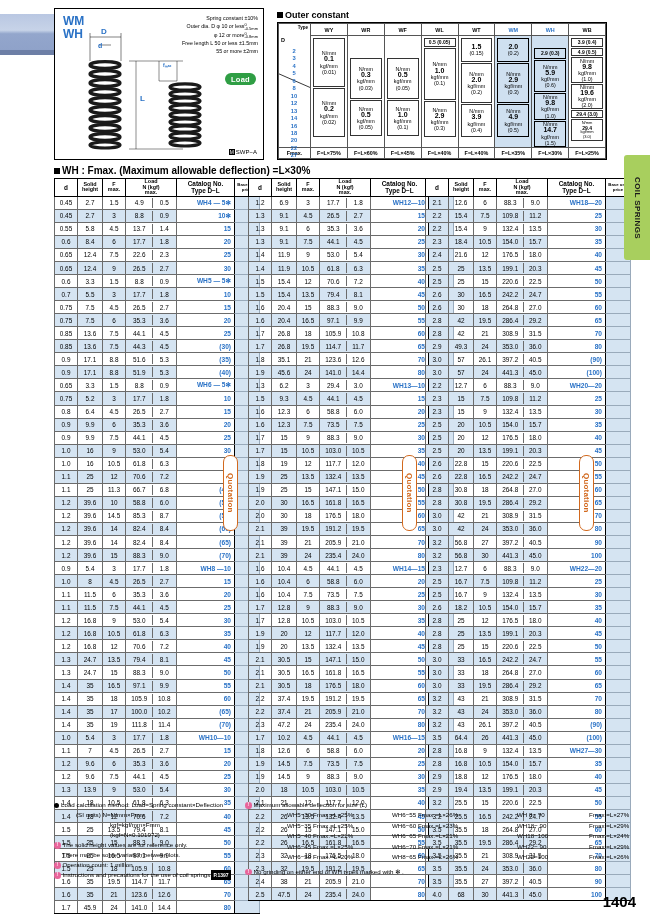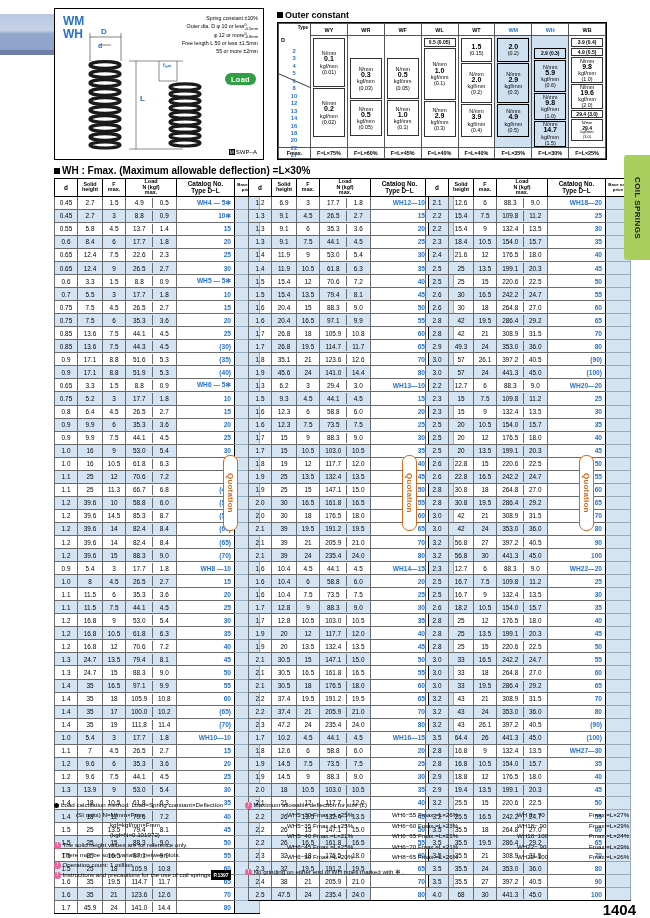--- a/index.html
+++ b/index.html
@@ -109,21 +109,21 @@
   }
 
   
   .fn { position:absolute; font-size:6.2px; line-height:10px;}
   .fnL { left:54px; top:800px; width:200px;}
   .fnR { left:245px; top:800px; width:395px;}
   .dot { display:inline-block;width:5px;height:5px;border-radius:50%;background:#000;vertical-align:middle;margin-right:2px;}
   .pinkmark { display:inline-block;width:6.5px;height:6.5px;border-radius:50%;background:#e8659b;color:#fff;font-size:4.6px;font-weight:bold;text-align:center;line-height:6.5px;margin-right:2px;vertical-align:middle;}
   .pref { display:inline-block;background:#000;color:#fff;font-size:5px;padding:0 2px;margin:0 1px; font-weight:bold;}
   .fn-grid { display:grid; grid-template-columns: 105px 125px 72px 1fr; font-size:6.2px; line-height:10.5px; margin-left:42px;}
-  .pageno { position:absolute; right:14px; bottom:0; font-size:15px; font-weight:bold;}
+  .pageno { position:absolute; right:14px; bottom:8px; font-size:15px; font-weight:bold;}
 </style>
 </head>
 <body>
 
 <div class="topbar"></div>
 <div class="topbar-shadow"></div>
 
 <div class="diagram">
   <div class="wm-wh">
     <div>WM</div>

